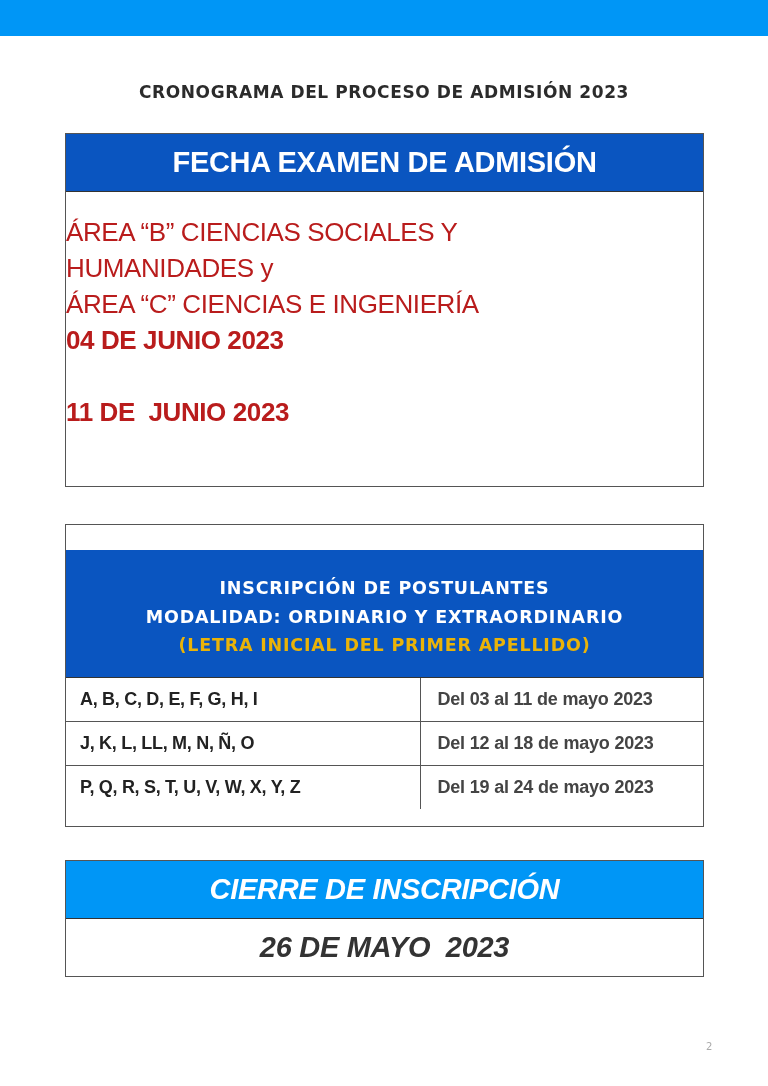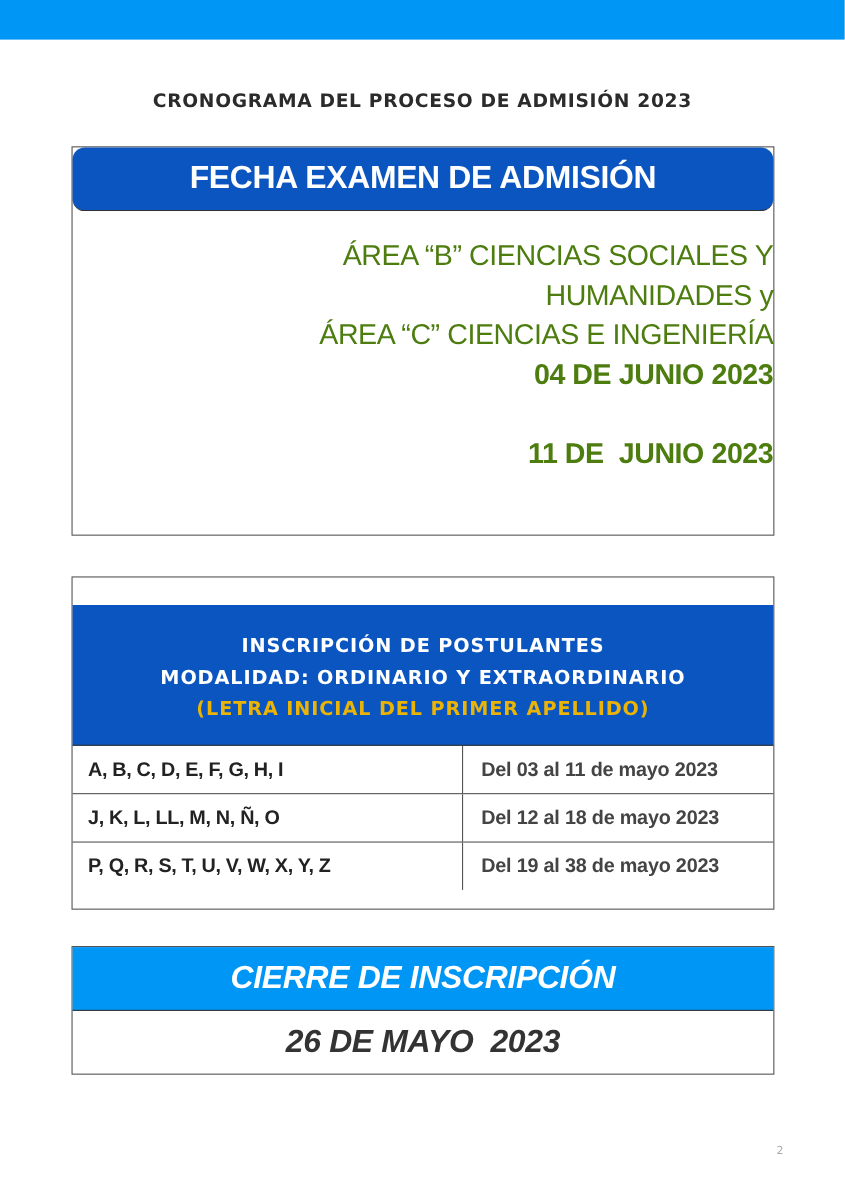--- a/index.html
+++ b/index.html
@@ -11,22 +11,22 @@
     .doc-title {
       position: absolute; left: 0; top: 82px; width: 768px; text-align: center;
       font-family: "DejaVu Sans", sans-serif; font-weight: bold; font-size: 17px;
       letter-spacing: 0.6px; color: #2b2b2b;
     }
 
     
     .box { position: absolute; left: 65px; width: 639px; border: 1px solid #555; background: #fff; }
     .box1 { top: 133px; height: 354px; }
     .box1 .hdr { height: 58px; background: #0a55c0; color: #fff; display: flex; align-items: center; justify-content: center;
-      font-family: "Liberation Sans", sans-serif; font-weight: bold; font-size: 29px; letter-spacing: -0.3px; border-bottom: 1px solid #333; border-radius: 11px; }
-    .box1 .body { padding-top: 22px; text-align: right; font-family: "Liberation Sans", sans-serif; font-size: 26px; line-height: 36px; color: #4d7c0f; letter-spacing: -0.4px; }
+      font-family: "Liberation Sans", sans-serif; font-weight: bold; font-size: 29px; letter-spacing: -0.3px; border-bottom: 1px solid #333; }
+    .box1 .body { padding-top: 22px; text-align: left; font-family: "Liberation Sans", sans-serif; font-size: 26px; line-height: 36px; color: #b91c1c; letter-spacing: -0.4px; }
     .box1 .body .bold { font-weight: bold; }
     .box1 .gap { height: 36px; }
 
     
     .box2 { top: 524px; height: 303px; }
     .box2 .hdr { height: 128px; background: #0a55c0; text-align: center; padding-top: 24px;
       font-family: "DejaVu Sans", sans-serif; font-weight: bold; font-size: 17.5px; line-height: 28.5px; letter-spacing: 0.8px; color: #fff; border-bottom: 1px solid #333; margin-top: 25px; }
     .box2 .hdr .hl { color: #eab308; text-align: center; }
     table { width: 100%; border-collapse: collapse; }
     td { height: 43.5px; border-top: 1px solid #555; font-family: "Liberation Sans", sans-serif; font-size: 18px; color: #222; vertical-align: middle; font-weight: bold; }
@@ -73,21 +73,21 @@
         <tr>
       <td class="col1">A, B, C, D, E, F, G, H, I</td>
       <td class="col2">Del 03 al 11 de mayo 2023</td>
     </tr>
     <tr>
       <td class="col1">J, K, L, LL, M, N, Ñ, O</td>
       <td class="col2">Del 12 al 18 de mayo 2023</td>
     </tr>
     <tr>
       <td class="col1">P, Q, R, S, T, U, V, W, X, Y, Z</td>
-      <td class="col2">Del 19 al 38 de mayo 2023</td>
+      <td class="col2">Del 19 al 24 de mayo 2023</td>
     </tr>
   </tbody>
     </table>
 </section>
 
 <section class="box box3">
   <div class="hdr">CIERRE DE INSCRIPCIÓN</div>
   <div class="body">26 DE MAYO  2023</div>
 </section>
 

